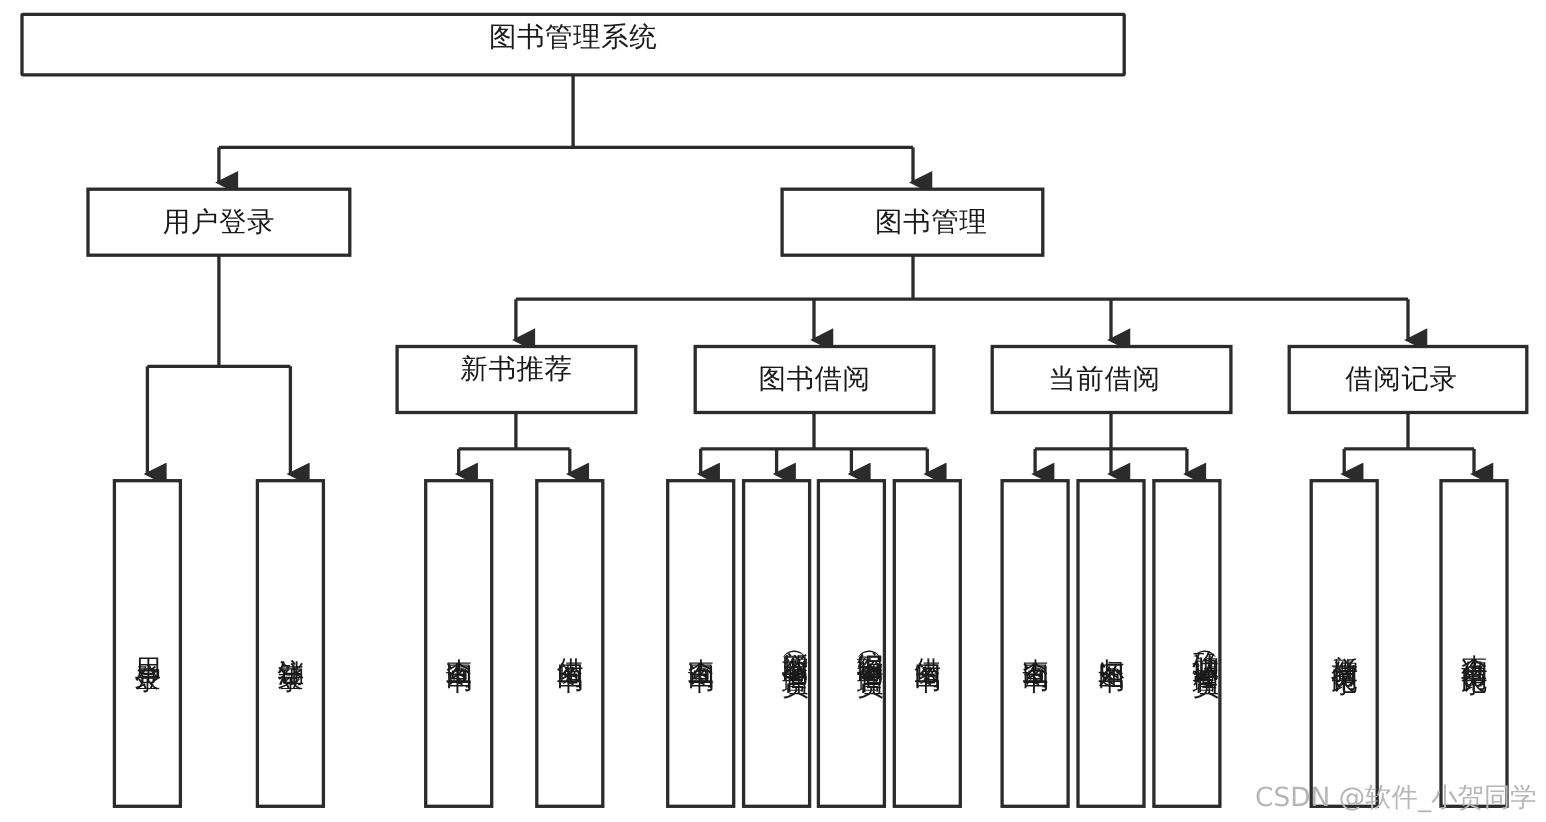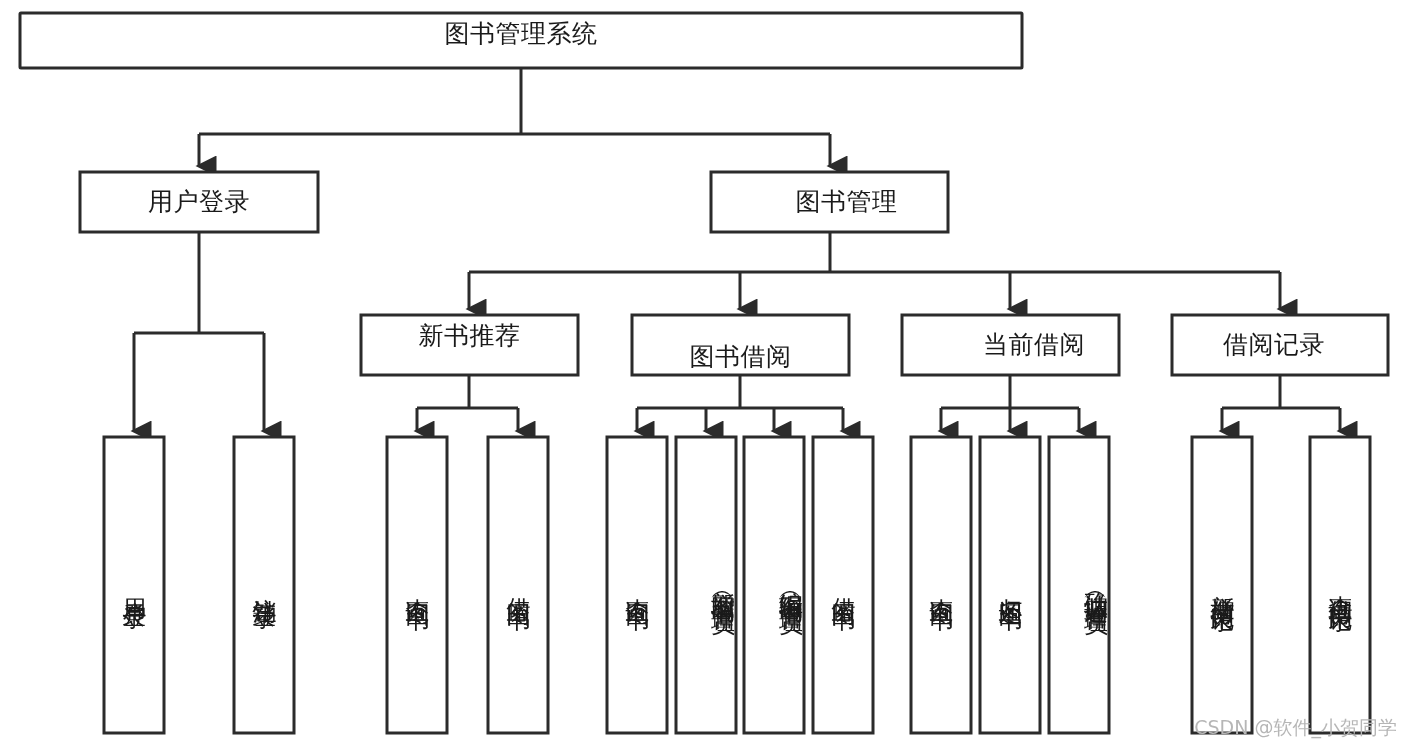--- a/index.html
+++ b/index.html
@@ -53,21 +53,21 @@
   .node-label.vertical {
     font-size: 24px;
     writing-mode: vertical-rl;
     text-orientation: upright;
     letter-spacing: 3px;
   }
   .watermark {
     position: absolute;
     right: 8px;
     bottom: 6px;
-    font-size: 19px;
+    font-size: 24px;
     color: #b6b6b6;
     font-family: "DejaVu Sans", "Liberation Sans", sans-serif;
     white-space: nowrap;
     user-select: none;
   }
 </style>
 </head>
 <body>
 
 <div id="diagram-root">
@@ -151,22 +151,22 @@
     <rect class="node-box" x="1310" y="437" width="60" height="296"></rect>
 
   </svg>
 
   <div class="node-label horizontal" style="left:20px; top:13px; width:1002px; height:41px;">图书管理系统</div>
 
   <div class="node-label horizontal" style="left:80px; top:172px; width:238px; height:60px;">用户登录</div>
   <div class="node-label horizontal" style="left:711px; top:172px; width:271px; height:60px;">图书管理</div>
 
   <div class="node-label horizontal" style="left:361px; top:315px; width:217px; height:42px;">新书推荐</div>
-  <div class="node-label horizontal" style="left:632px; top:327px; width:217px; height:60px;">图书借阅</div>
-  <div class="node-label horizontal" style="left:902px; top:315px; width:204px; height:60px;padding-left:30px;">当前借阅</div>
+  <div class="node-label horizontal" style="left:632px; top:315px; width:217px; height:60px;">图书借阅</div>
+  <div class="node-label horizontal" style="left:902px; top:315px; width:204px; height:60px;">当前借阅</div>
   <div class="node-label horizontal" style="left:1172px; top:315px; width:204px; height:60px;">借阅记录</div>
 
   <div class="node-label vertical" style="left:104px; top:437px; width:60px; height:296px;">用户登录</div>
   <div class="node-label vertical" style="left:234px; top:437px; width:60px; height:296px;">注销登录</div>
 
   <div class="node-label vertical" style="left:387px; top:437px; width:60px; height:296px;">查询图书</div>
   <div class="node-label vertical" style="left:488px; top:437px; width:60px; height:296px;">借阅图书</div>
 
   <div class="node-label vertical" style="left:607px; top:437px; width:60px; height:296px;">查询图书</div>
   <div class="node-label vertical" style="left:676px; top:437px; width:60px; height:296px; align-items:flex-start;">新增图书（管理员）</div>

